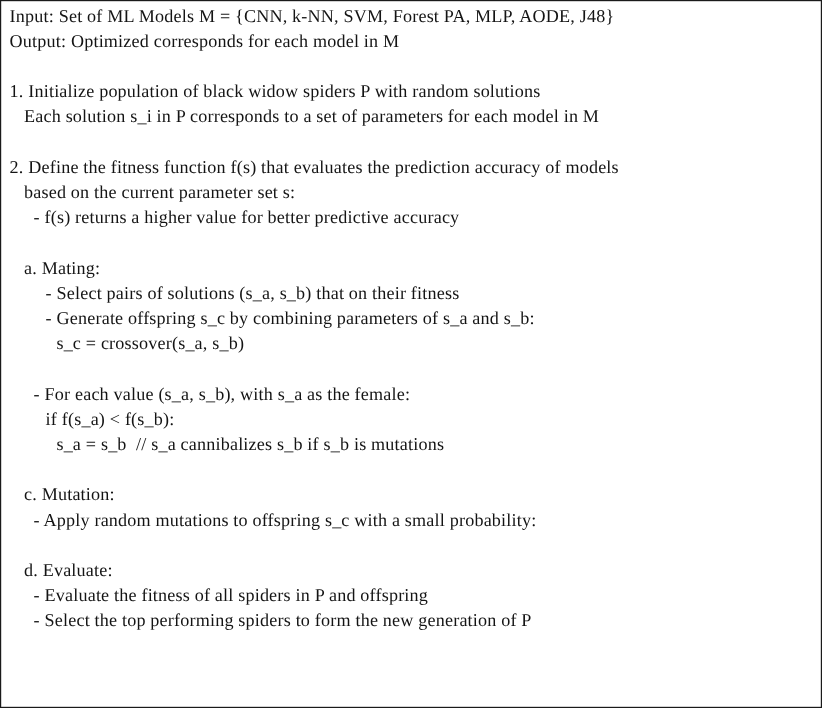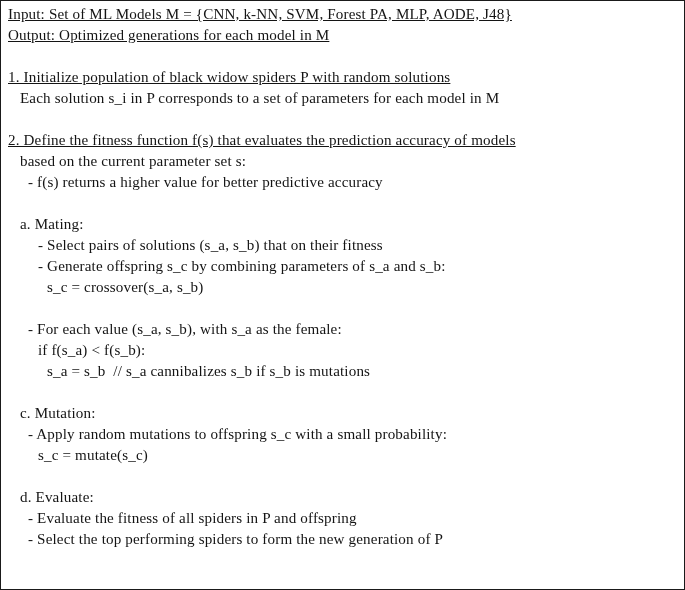--- a/index.html
+++ b/index.html
@@ -32,50 +32,49 @@
     margin: 0;
     -webkit-font-smoothing: antialiased;
   }
 
   
   .algo-line.blank {
     height: 21px;
   }
 
   
-  .ind-0  { padding-left: 0px; text-decoration: underline;  }
+  .ind-0  { padding-left: 0px;  }
   .ind-1  { padding-left: 12px; }
   .ind-2  { padding-left: 20px; }
   .ind-3  { padding-left: 30px; }
   .ind-4  { padding-left: 39px; }
 </style>
 </head>
 <body>
 
 <div id="algorithm-box">
 
 <div class="algo-line ind-0">Input: Set of ML Models M = {CNN, k-NN, SVM, Forest PA, MLP, AODE, J48}</div>
-    <div class="algo-line ind-0">Output: Optimized generations for each model in M</div>
+    <div class="algo-line ind-0">Output: Optimized corresponds for each model in M</div>
     <div class="algo-line ind-0 blank"></div>
     <div class="algo-line ind-0">1. Initialize population of black widow spiders P with random solutions</div>
     <div class="algo-line ind-1">Each solution s_i in P corresponds to a set of parameters for each model in M</div>
     <div class="algo-line ind-0 blank"></div>
     <div class="algo-line ind-0">2. Define the fitness function f(s) that evaluates the prediction accuracy of models</div>
     <div class="algo-line ind-1">based on the current parameter set s:</div>
     <div class="algo-line ind-2">- f(s) returns a higher value for better predictive accuracy</div>
     <div class="algo-line ind-0 blank"></div>
     <div class="algo-line ind-1">a. Mating:</div>
     <div class="algo-line ind-3">- Select pairs of solutions (s_a, s_b) that on their fitness</div>
     <div class="algo-line ind-3">- Generate offspring s_c by combining parameters of s_a and s_b:</div>
     <div class="algo-line ind-4">s_c = crossover(s_a, s_b)</div>
     <div class="algo-line ind-0 blank"></div>
     <div class="algo-line ind-2">- For each value (s_a, s_b), with s_a as the female:</div>
     <div class="algo-line ind-3">if f(s_a) &lt; f(s_b):</div>
     <div class="algo-line ind-4">s_a = s_b  // s_a cannibalizes s_b if s_b is mutations</div>
     <div class="algo-line ind-0 blank"></div>
     <div class="algo-line ind-1">c. Mutation:</div>
     <div class="algo-line ind-2">- Apply random mutations to offspring s_c with a small probability:</div>
-    <div class="algo-line ind-3">s_c = mutate(s_c)</div>
     <div class="algo-line ind-0 blank"></div>
     <div class="algo-line ind-1">d. Evaluate:</div>
     <div class="algo-line ind-2">- Evaluate the fitness of all spiders in P and offspring</div>
     <div class="algo-line ind-2">- Select the top performing spiders to form the new generation of P</div>
   </div>
 
 </body></html>

